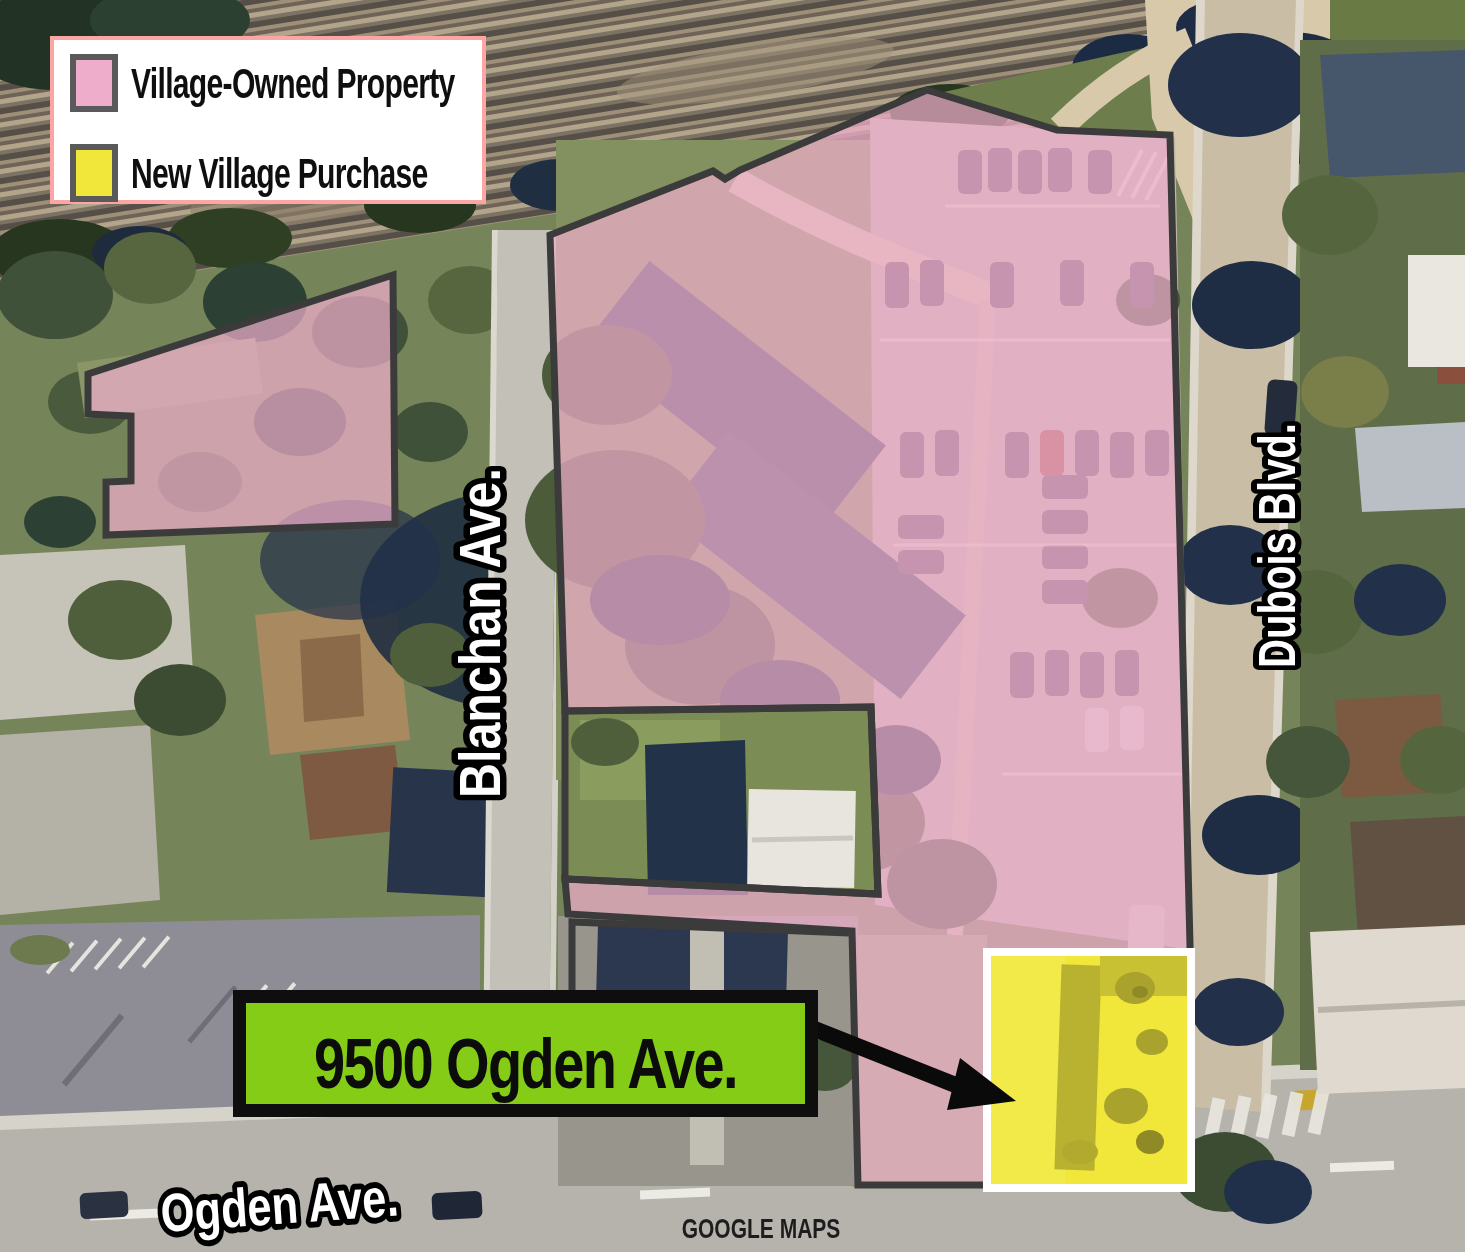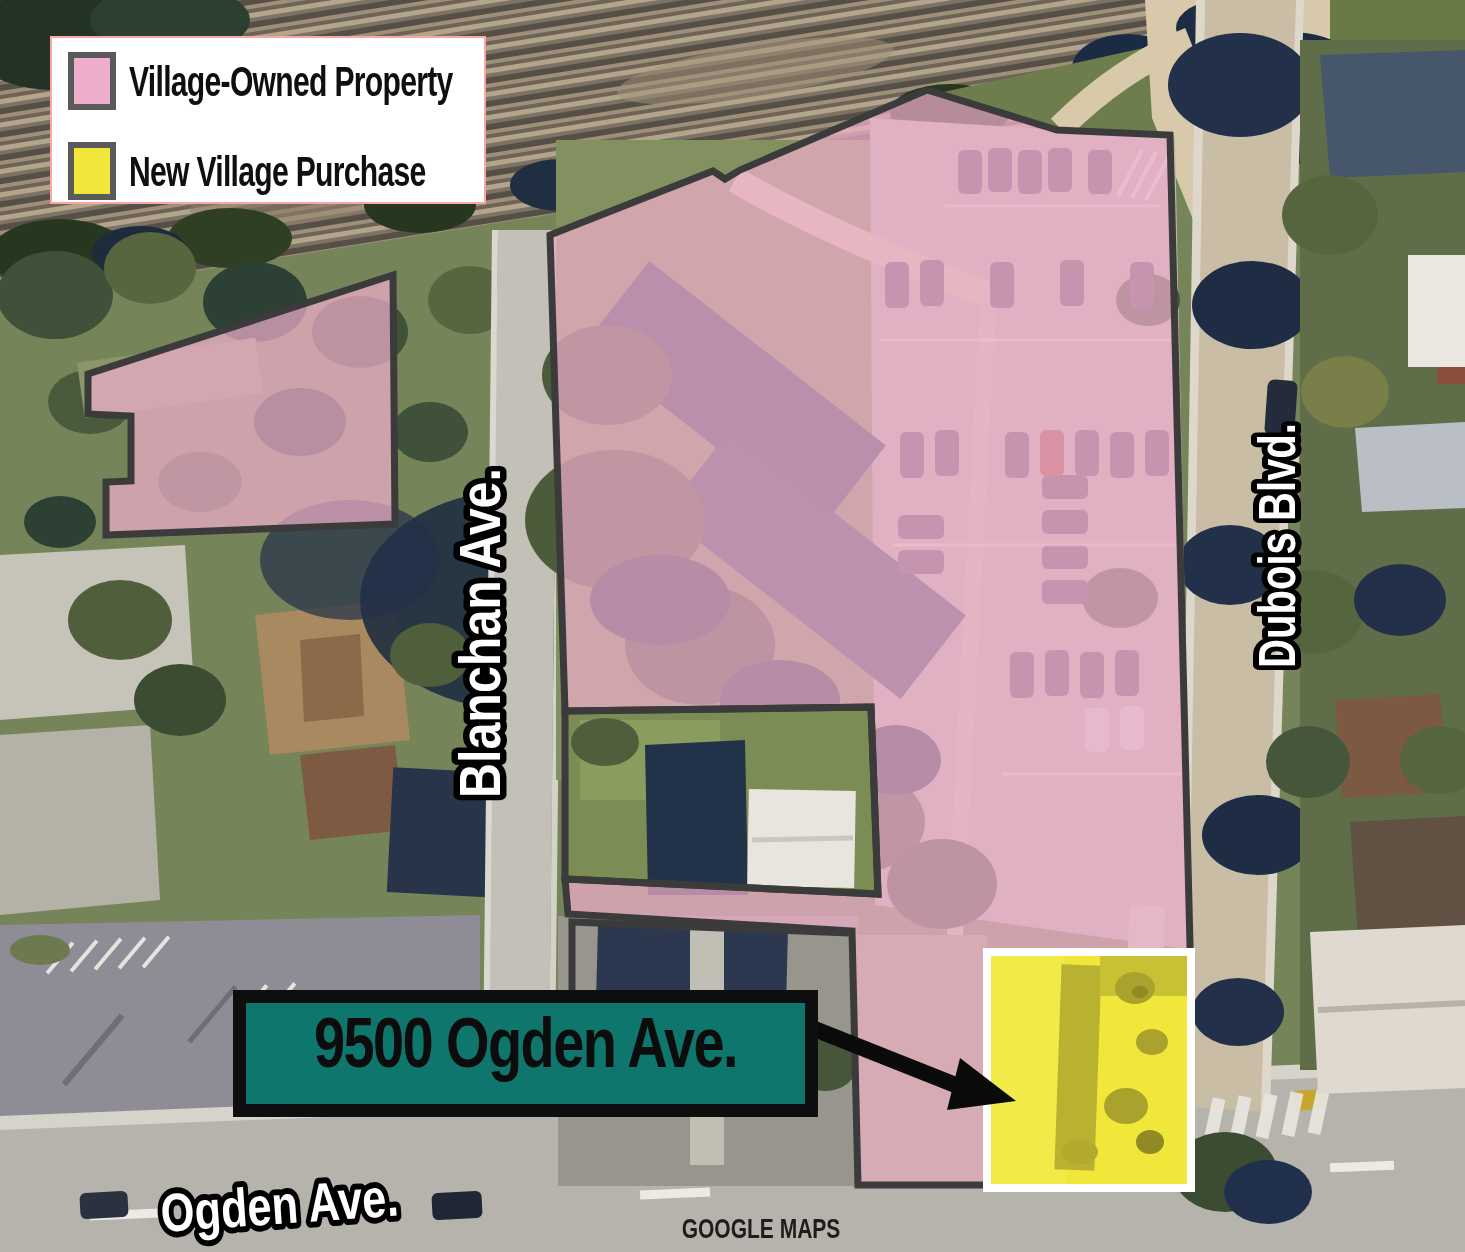--- a/index.html
+++ b/index.html
@@ -7,33 +7,33 @@
     font-family:"Liberation Sans",sans-serif;background:#76845a;}
   #base-svg{position:absolute;left:0;top:0;width:1465px;height:1252px;display:block;}
 
   .pink-overlay{fill:var(--village-owned);fill-opacity:.72;stroke:var(--outline);stroke-width:7;stroke-linejoin:miter;}
   .parcel-outline{fill:none;stroke:var(--outline);stroke-width:7;stroke-linejoin:miter;}
   .street-label{font-family:"Liberation Sans",sans-serif;font-weight:bold;fill:var(--label-fill);
     stroke:var(--label-stroke);paint-order:stroke;stroke-linejoin:round;}
 
   
   #legend{position:absolute;left:50px;top:36px;width:436px;height:168px;background:#fff;
-    border:2px solid #fca5a5;box-sizing:border-box;}
+    border:4px solid #fca5a5;box-sizing:border-box;}
   .legend-row{position:absolute;left:16px;display:flex;align-items:center;gap:13px;}
   .legend-row.r1{top:14px;}
   .legend-row.r2{top:92px;margin-top:12px;}
   .legend-swatch{width:48px;height:58px;border:6px solid var(--swatch-border);box-sizing:border-box;flex:0 0 auto;}
   .legend-swatch.pink{background:var(--village-owned);}
   .legend-swatch.yellow{background:var(--new-purchase);}
   .legend-label{font-size:43px;font-weight:bold;color:#0f0f0f;white-space:nowrap;letter-spacing:-1px;
     transform:scaleX(.70);transform-origin:left center;line-height:58px;}
 
   
-  #callout-box{position:absolute;left:233px;top:990px;width:585px;height:127px;background:#0f766e;
-    border:13px solid var(--callout-border);box-sizing:border-box;display:flex;align-items:flex-start;justify-content:center;}
+  #callout-box{position:absolute;left:233px;top:990px;width:585px;height:127px;background:#84cc16;
+    border:13px solid var(--callout-border);box-sizing:border-box;display:flex;align-items:flex-end;justify-content:center;}
   #callout-text{font-size:70px;font-weight:bold;color:#0c0c0c;white-space:nowrap;letter-spacing:-2px;
     transform:scaleX(.80);transform-origin:center;}
 
   
   #attribution{position:absolute;left:611px;top:1213px;width:300px;text-align:center;
     font-size:28px;font-weight:bold;color:#1d1d1d;letter-spacing:0px;transform:scaleX(.75);transform-origin:center;}
 </style>
 </head>
 <body>
 

